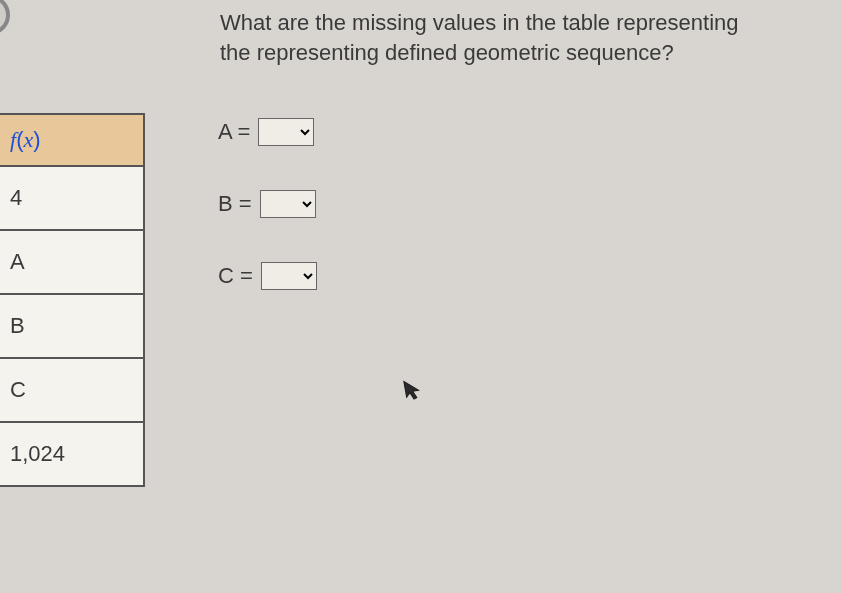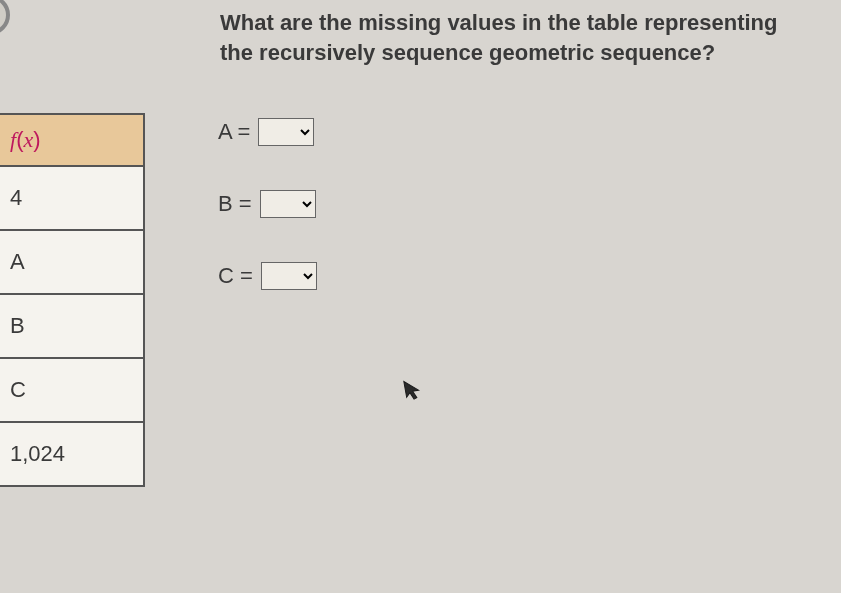--- a/index.html
+++ b/index.html
@@ -16,38 +16,37 @@
       overflow: hidden;
     }
     .question {
       position: absolute;
       top: 8px;
       left: 220px;
       right: 20px;
       font-size: 22px;
       color: #3a3a3a;
       line-height: 1.35;
-      font-weight: bold;
     }
     .table {
       position: absolute;
       top: 113px;
       left: 0;
       width: 145px;
       border: 2px solid #555;
       border-left: none;
       background: #f5f3ee;
     }
     .table-header {
       background: #e8c89a;
       border-bottom: 2px solid #555;
       padding: 12px 10px;
       font-size: 22px;
       font-style: italic;
-      color: #be185d;
+      color: #1d4ed8;
       text-align: left;
     }
     .table-cell {
       border-bottom: 2px solid #555;
       padding: 18px 10px;
       font-size: 22px;
       color: #3a3a3a;
       text-align: left;
     }
     .table-cell:last-child {
@@ -95,21 +94,21 @@
       background: #d0cdc6;
     }
   </style>
 </head>
 <body>
 
 <div class="circle-fragment"></div>
 
 <div class="question">
   <span>What are the missing values in the table representing</span><br>
-  <span>the recursively sequence geometric sequence?</span>
+  <span>the representing defined geometric sequence?</span>
 </div>
 
 <div class="table">
   <div class="table-header">
     <span style="font-style:italic;font-family:serif;">f</span><span style="font-style:normal;">(</span><span style="font-style:italic;font-family:serif;">x</span><span style="font-style:normal;">)</span>
   </div>
   <div class="table-cell">4</div>
   <div class="table-cell">A</div>
   <div class="table-cell">B</div>
   <div class="table-cell">C</div>

